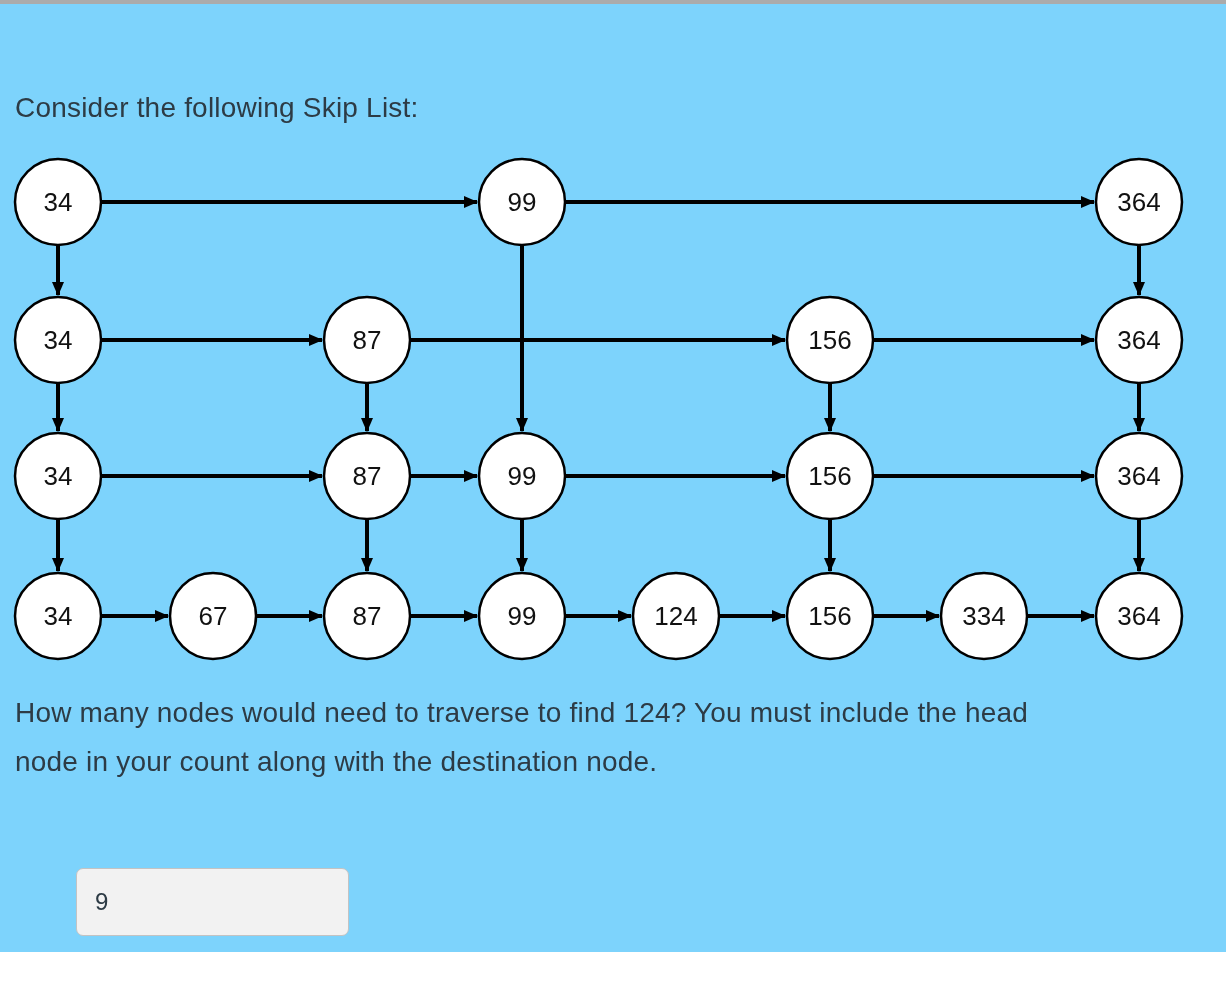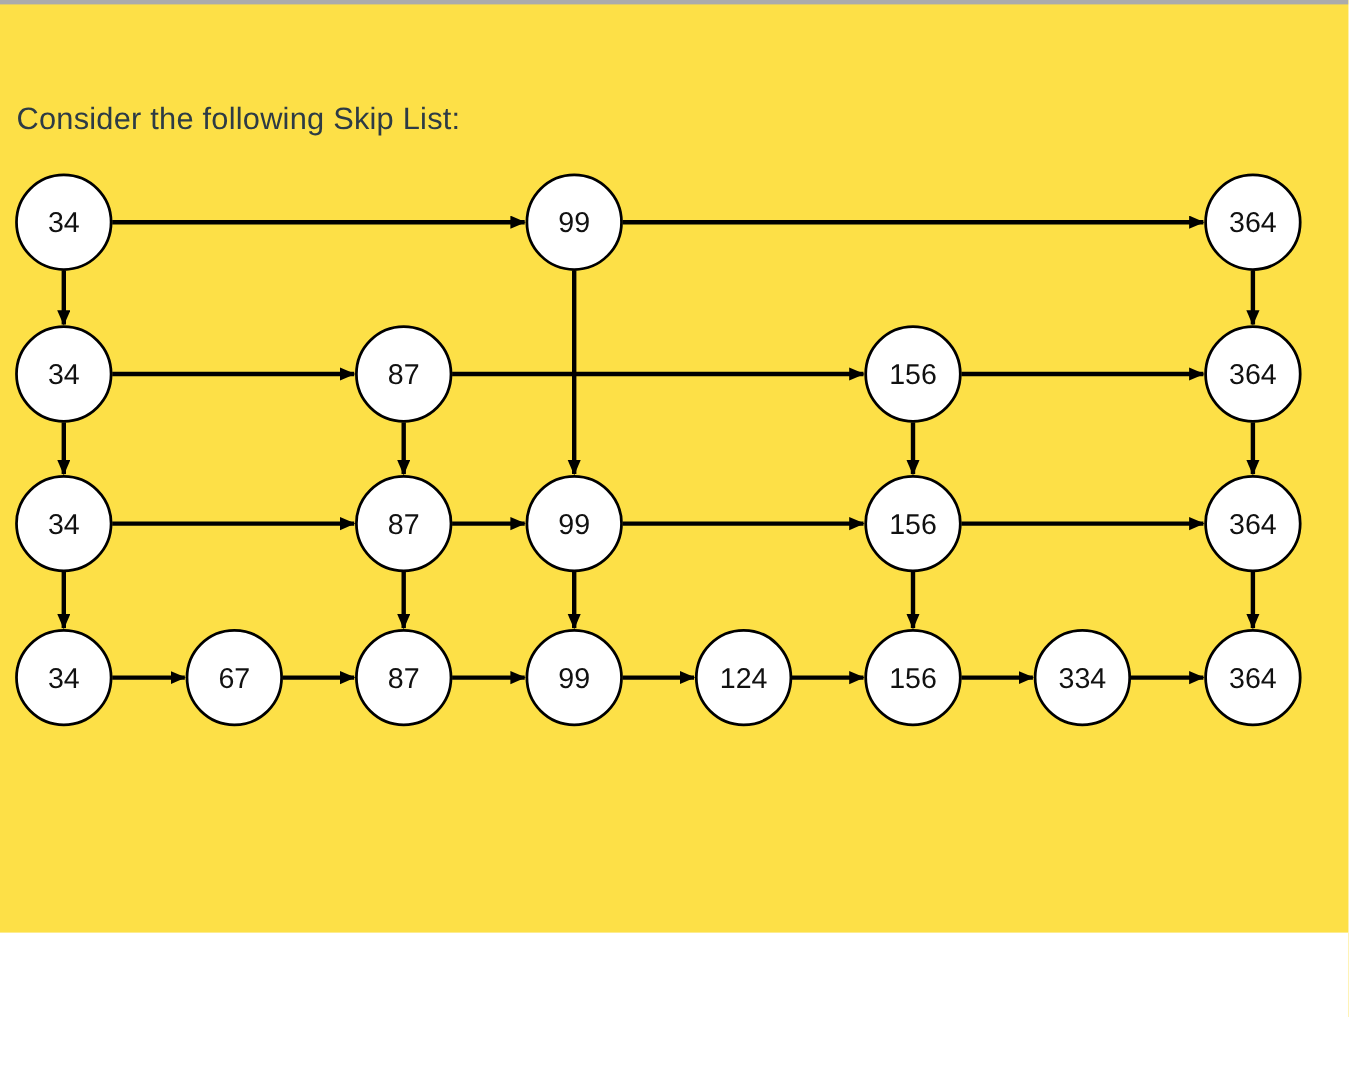--- a/index.html
+++ b/index.html
@@ -1,19 +1,19 @@
 <!DOCTYPE html>
 <html><head>
 <meta charset="utf-8">
 <style>
   html,body{margin:0;padding:0;background:#ffffff;}
   .page{
     position:relative;
-    width:1226px;height:848px;
-    background:#fde047;
+    width:1226px;height:952px;
+    background:#7dd3fc;
     font-family:"Liberation Sans", sans-serif;
     overflow:hidden;
   }
   .top-bar{
     position:absolute;left:0;top:0;width:1226px;height:4px;
     background:#ababab;
   }
   .title{
     position:absolute;left:15px;top:92px;
     font-size:28px;font-weight:400;color:#2D3B45;
@@ -158,16 +158,20 @@
       <g>
         <ellipse cx="984" cy="616" rx="43" ry="43" fill="#ffffff" stroke="#000000" stroke-width="2.5"></ellipse>
         <text x="984" y="616" text-anchor="middle" dominant-baseline="central" font-family="&quot;Liberation Sans&quot;, sans-serif" font-size="26" fill="#111111">334</text>
       </g>
       <g>
         <ellipse cx="1139" cy="616" rx="43" ry="43" fill="#ffffff" stroke="#000000" stroke-width="2.5"></ellipse>
         <text x="1139" y="616" text-anchor="middle" dominant-baseline="central" font-family="&quot;Liberation Sans&quot;, sans-serif" font-size="26" fill="#111111">364</text>
       </g>
     </svg>
 
+  <div class="question">
+    <div>How many nodes would need to traverse to find 124? You must include the head</div>
+    <div>node in your count along with the destination node.</div>
+  </div>
 
   <input class="answer-input" type="text" value="9" style="">
 
 </div>
 
 </body></html>

